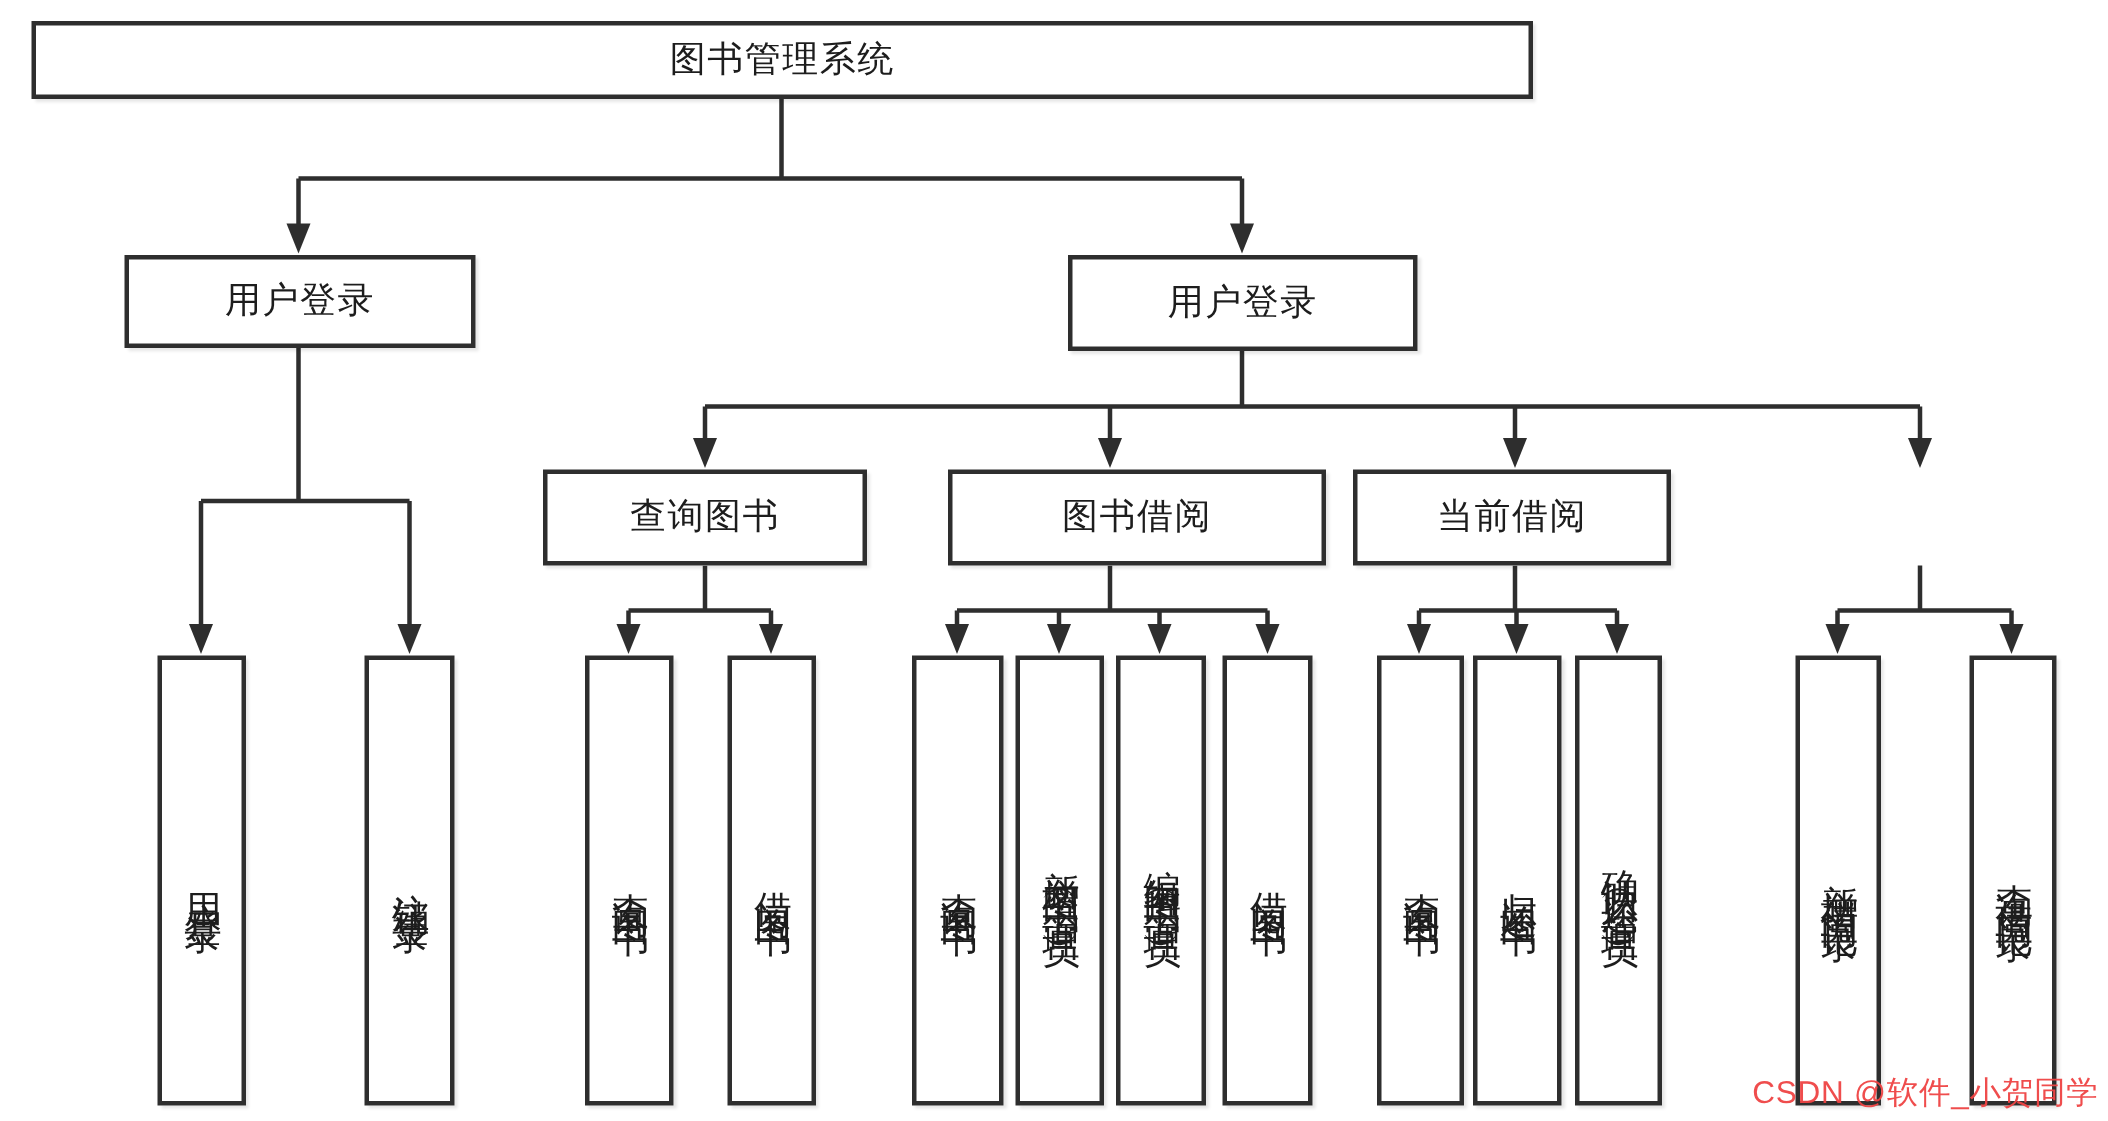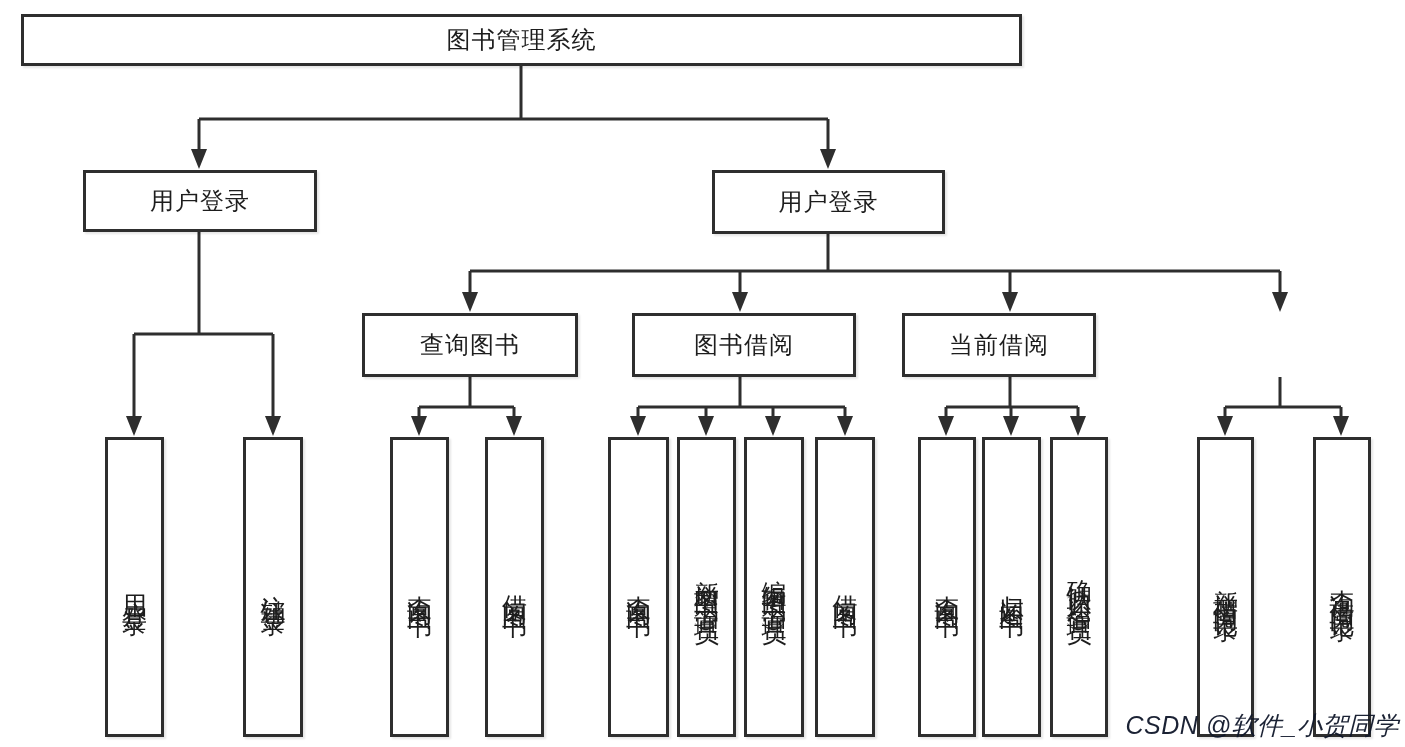--- a/index.html
+++ b/index.html
@@ -15,21 +15,21 @@
     box-shadow:2px 2px 2px rgba(0,0,0,0.10);
     line-height:1; z-index:2;
   }
   .hnode { font-size:24px; letter-spacing:1px; }
   .leaf-text {
     display:block; writing-mode:vertical-rl; text-orientation:mixed;
     font-size:25px; letter-spacing:6px; line-height:1.15; color:#1d1d1d;
   }
   .watermark {
     position:absolute; right:6px; bottom:5px; z-index:5;
-    font-size:25px; color:#0f172a; letter-spacing:0.5px; opacity:0.95;font-style:italic;
+    font-size:21px; color:#ef4444; letter-spacing:0.5px; opacity:0.95;
   }
 </style>
 </head>
 <body>
 
 <div class="canvas">
 
   <svg class="connectors" viewBox="0 0 1405 747" xmlns="http://www.w3.org/2000/svg">
     <path fill="none" stroke="#2e2e2e" stroke-width="3" d="
       M521 66 V119 M199 119 H828 M199 119 V152 M828 119 V152
@@ -61,22 +61,22 @@
       <polygon points="1333,416 1349,416 1341,436"></polygon>
     </g>
   </svg>
 
   <div class="node hnode" style="left:21px; top:14px; width:1001px; height:52px;">图书管理系统</div>
 
   <div class="node hnode" style="left:83px; top:170px; width:234px; height:62px;">用户登录</div>
   <div class="node hnode" style="left:712px; top:170px; width:233px; height:64px;">用户登录</div>
 
   <div class="node hnode" style="left:362px; top:313px; width:216px; height:64px;">查询图书</div>
-  <div class="node hnode" style="left:632px; top:313px; width:224px; height:64px;">图书借阅</div>
-  <div class="node hnode" style="left:902px; top:313px; width:194px; height:64px;">当前借阅</div>
+  <div class="node hnode" style="left:632px; top:313px; width:252px; height:64px;">图书借阅</div>
+  <div class="node hnode" style="left:902px; top:313px; width:212px; height:64px;">当前借阅</div>
 
   <div class="node" style="left:105px; top:437px; width:59px; height:300px;">
     <span class="leaf-text">用户登录</span>
   </div>
   <div class="node" style="left:243px; top:437px; width:60px; height:300px;">
     <span class="leaf-text">注销登录</span>
   </div>
 
   <div class="node" style="left:390px; top:437px; width:59px; height:300px;">
     <span class="leaf-text">查询图书</span>

